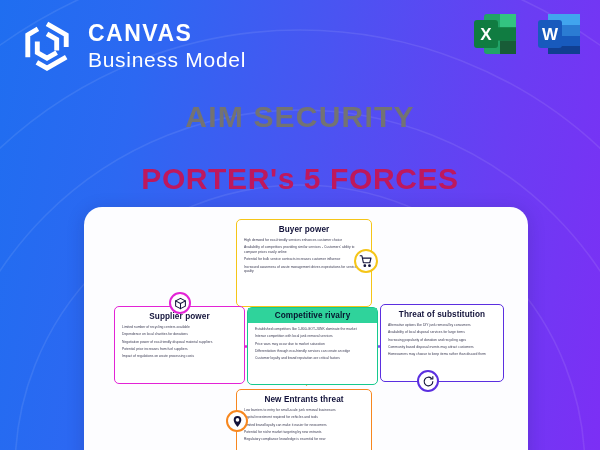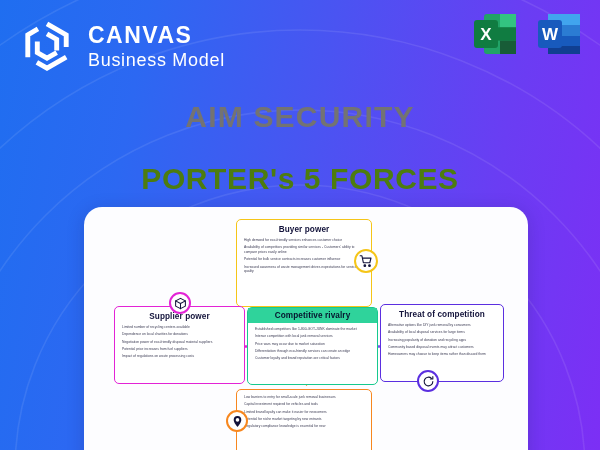--- a/index.html
+++ b/index.html
@@ -17,35 +17,35 @@
     position:absolute; left:0; top:0; width:600px; height:92px;
     display:flex; align-items:center; padding:0 18px;
   }
   .logo-wrap{ display:flex; align-items:center; gap:12px; }
   .logo-mark{ width:58px; height:58px; flex:0 0 58px; }
   .logo-text{ display:flex; flex-direction:column; line-height:1; }
   .logo-title{
     color:#ffffff; font-size:23px; font-weight:bold; letter-spacing:1.5px;
   }
   .logo-sub{
-    color:#ffffff; font-size:18px; font-weight:normal; letter-spacing:0.7px;
+    color:#ffffff; font-size:21px; font-weight:normal; letter-spacing:0.7px;
     margin-top:4px; text-align:center;
   }
   .office-icons{
     position:absolute; right:14px; top:8px; display:flex; gap:12px;
   }
   .office-icons svg{ display:block; }
 
   
   .title-block{ position:absolute; left:0; top:100px; width:600px; text-align:center; }
   .title-main{
     color:#737373; font-size:30px; font-weight:bold; letter-spacing:1.2px;
   }
   .title-sub{
-    color:#4d7c0f; font-size:30px; font-weight:bold; letter-spacing:0.6px;
+    color:#be185d; font-size:30px; font-weight:bold; letter-spacing:0.6px;
     margin-top:28px;
   }
 
   
   .card{
     position:absolute; left:84px; top:207px; width:444px; height:288px;
     background:#fdfdff; border-radius:18px 18px 0 0;
     box-shadow:0 3px 18px rgba(20,20,80,0.18);
     overflow:hidden;
   }
@@ -197,31 +197,32 @@
       <ul>
         <li>Limited number of recycling centers available</li>
         <li>Dependence on local charities for donations</li>
         <li>Negotiation power of eco-friendly disposal material suppliers</li>
         <li>Potential price increases from fuel suppliers</li>
         <li>Impact of regulations on waste processing costs</li>
       </ul>
     </div>
 
     <div class="fbox box-substitution">
-      <h3>Threat of competition</h3>
+      <h3>Threat of substitution</h3>
       <ul>
         <li>Alternative options like DIY junk removal by consumers</li>
         <li>Availability of local disposal services for large items</li>
         <li>Increasing popularity of donation and recycling apps</li>
         <li>Community based disposal events may attract customers</li>
         <li>Homeowners may choose to keep items rather than discard them</li>
       </ul>
     </div>
 
     <div class="fbox box-entrants">
+      <h3>New Entrants threat</h3>
       <ul>
         <li>Low barriers to entry for small-scale junk removal businesses</li>
         <li>Capital investment required for vehicles and tools</li>
         <li>Limited brand loyalty can make it easier for newcomers</li>
         <li>Potential for niche market targeting by new entrants</li>
         <li>Regulatory compliance knowledge is essential for new</li>
       </ul>
     </div>
 
     <div class="badge" style="left:270px;top:42px;width:24px;height:24px;border:2.2px solid #f5c518;">

